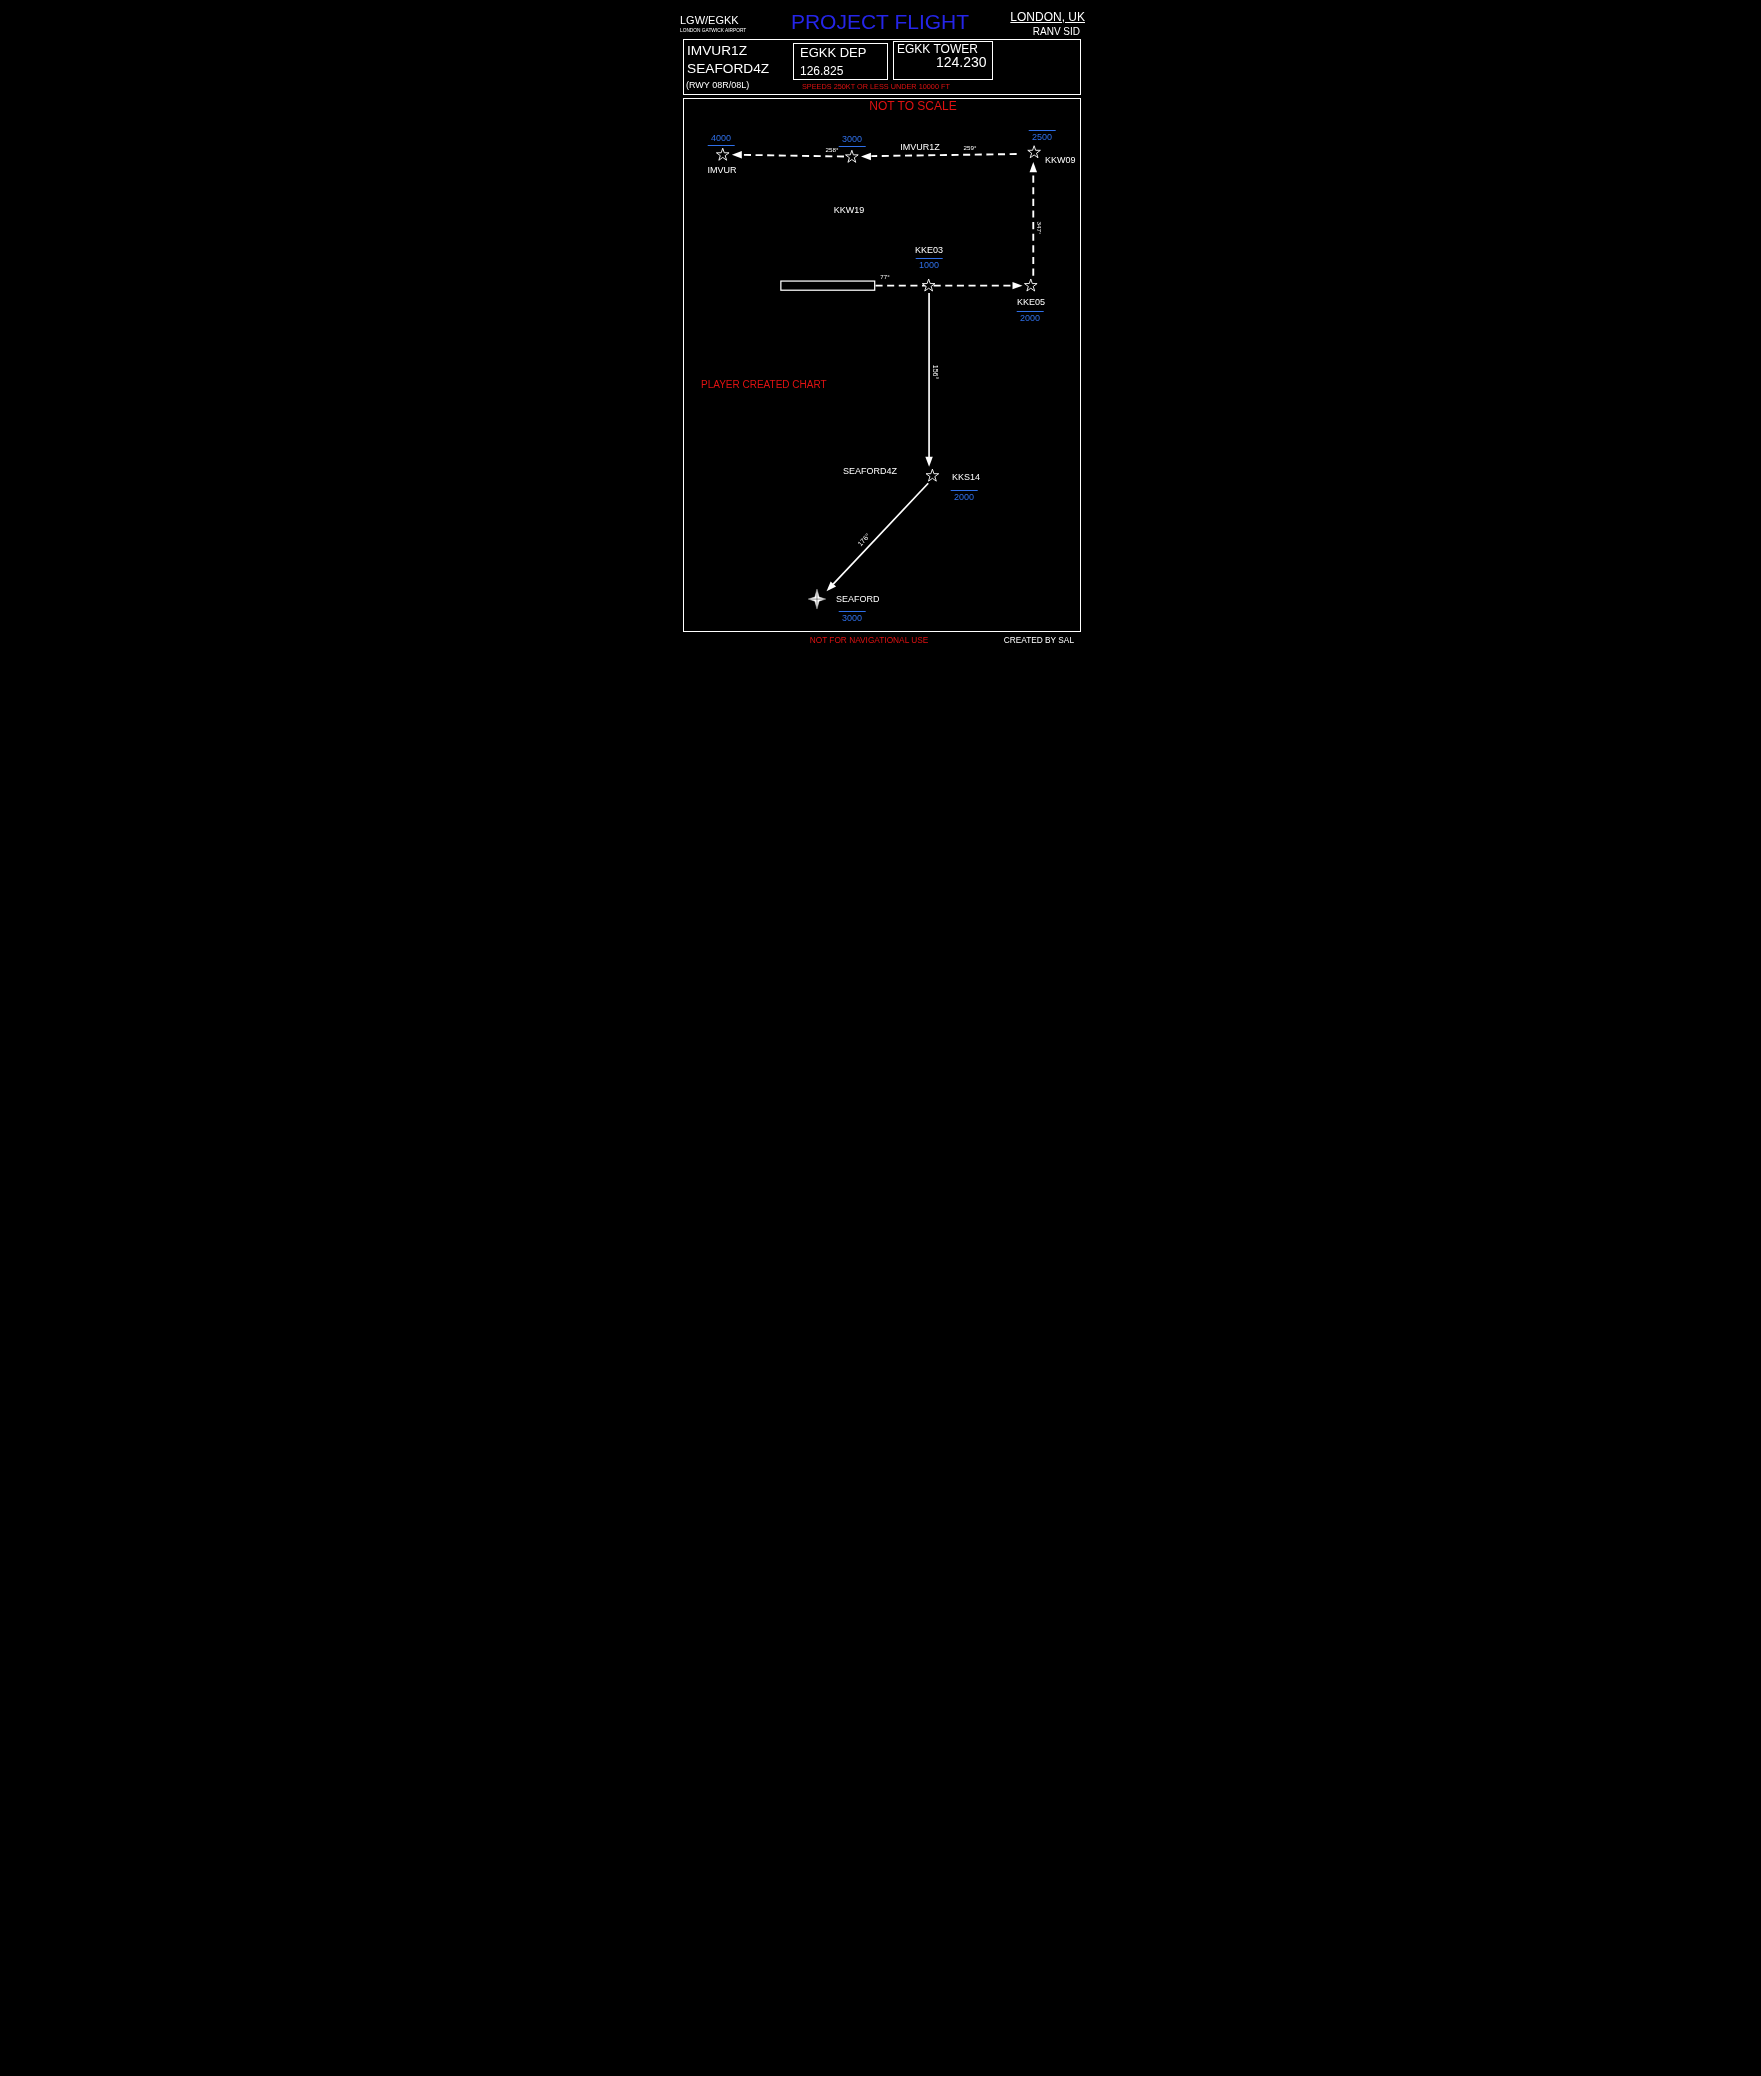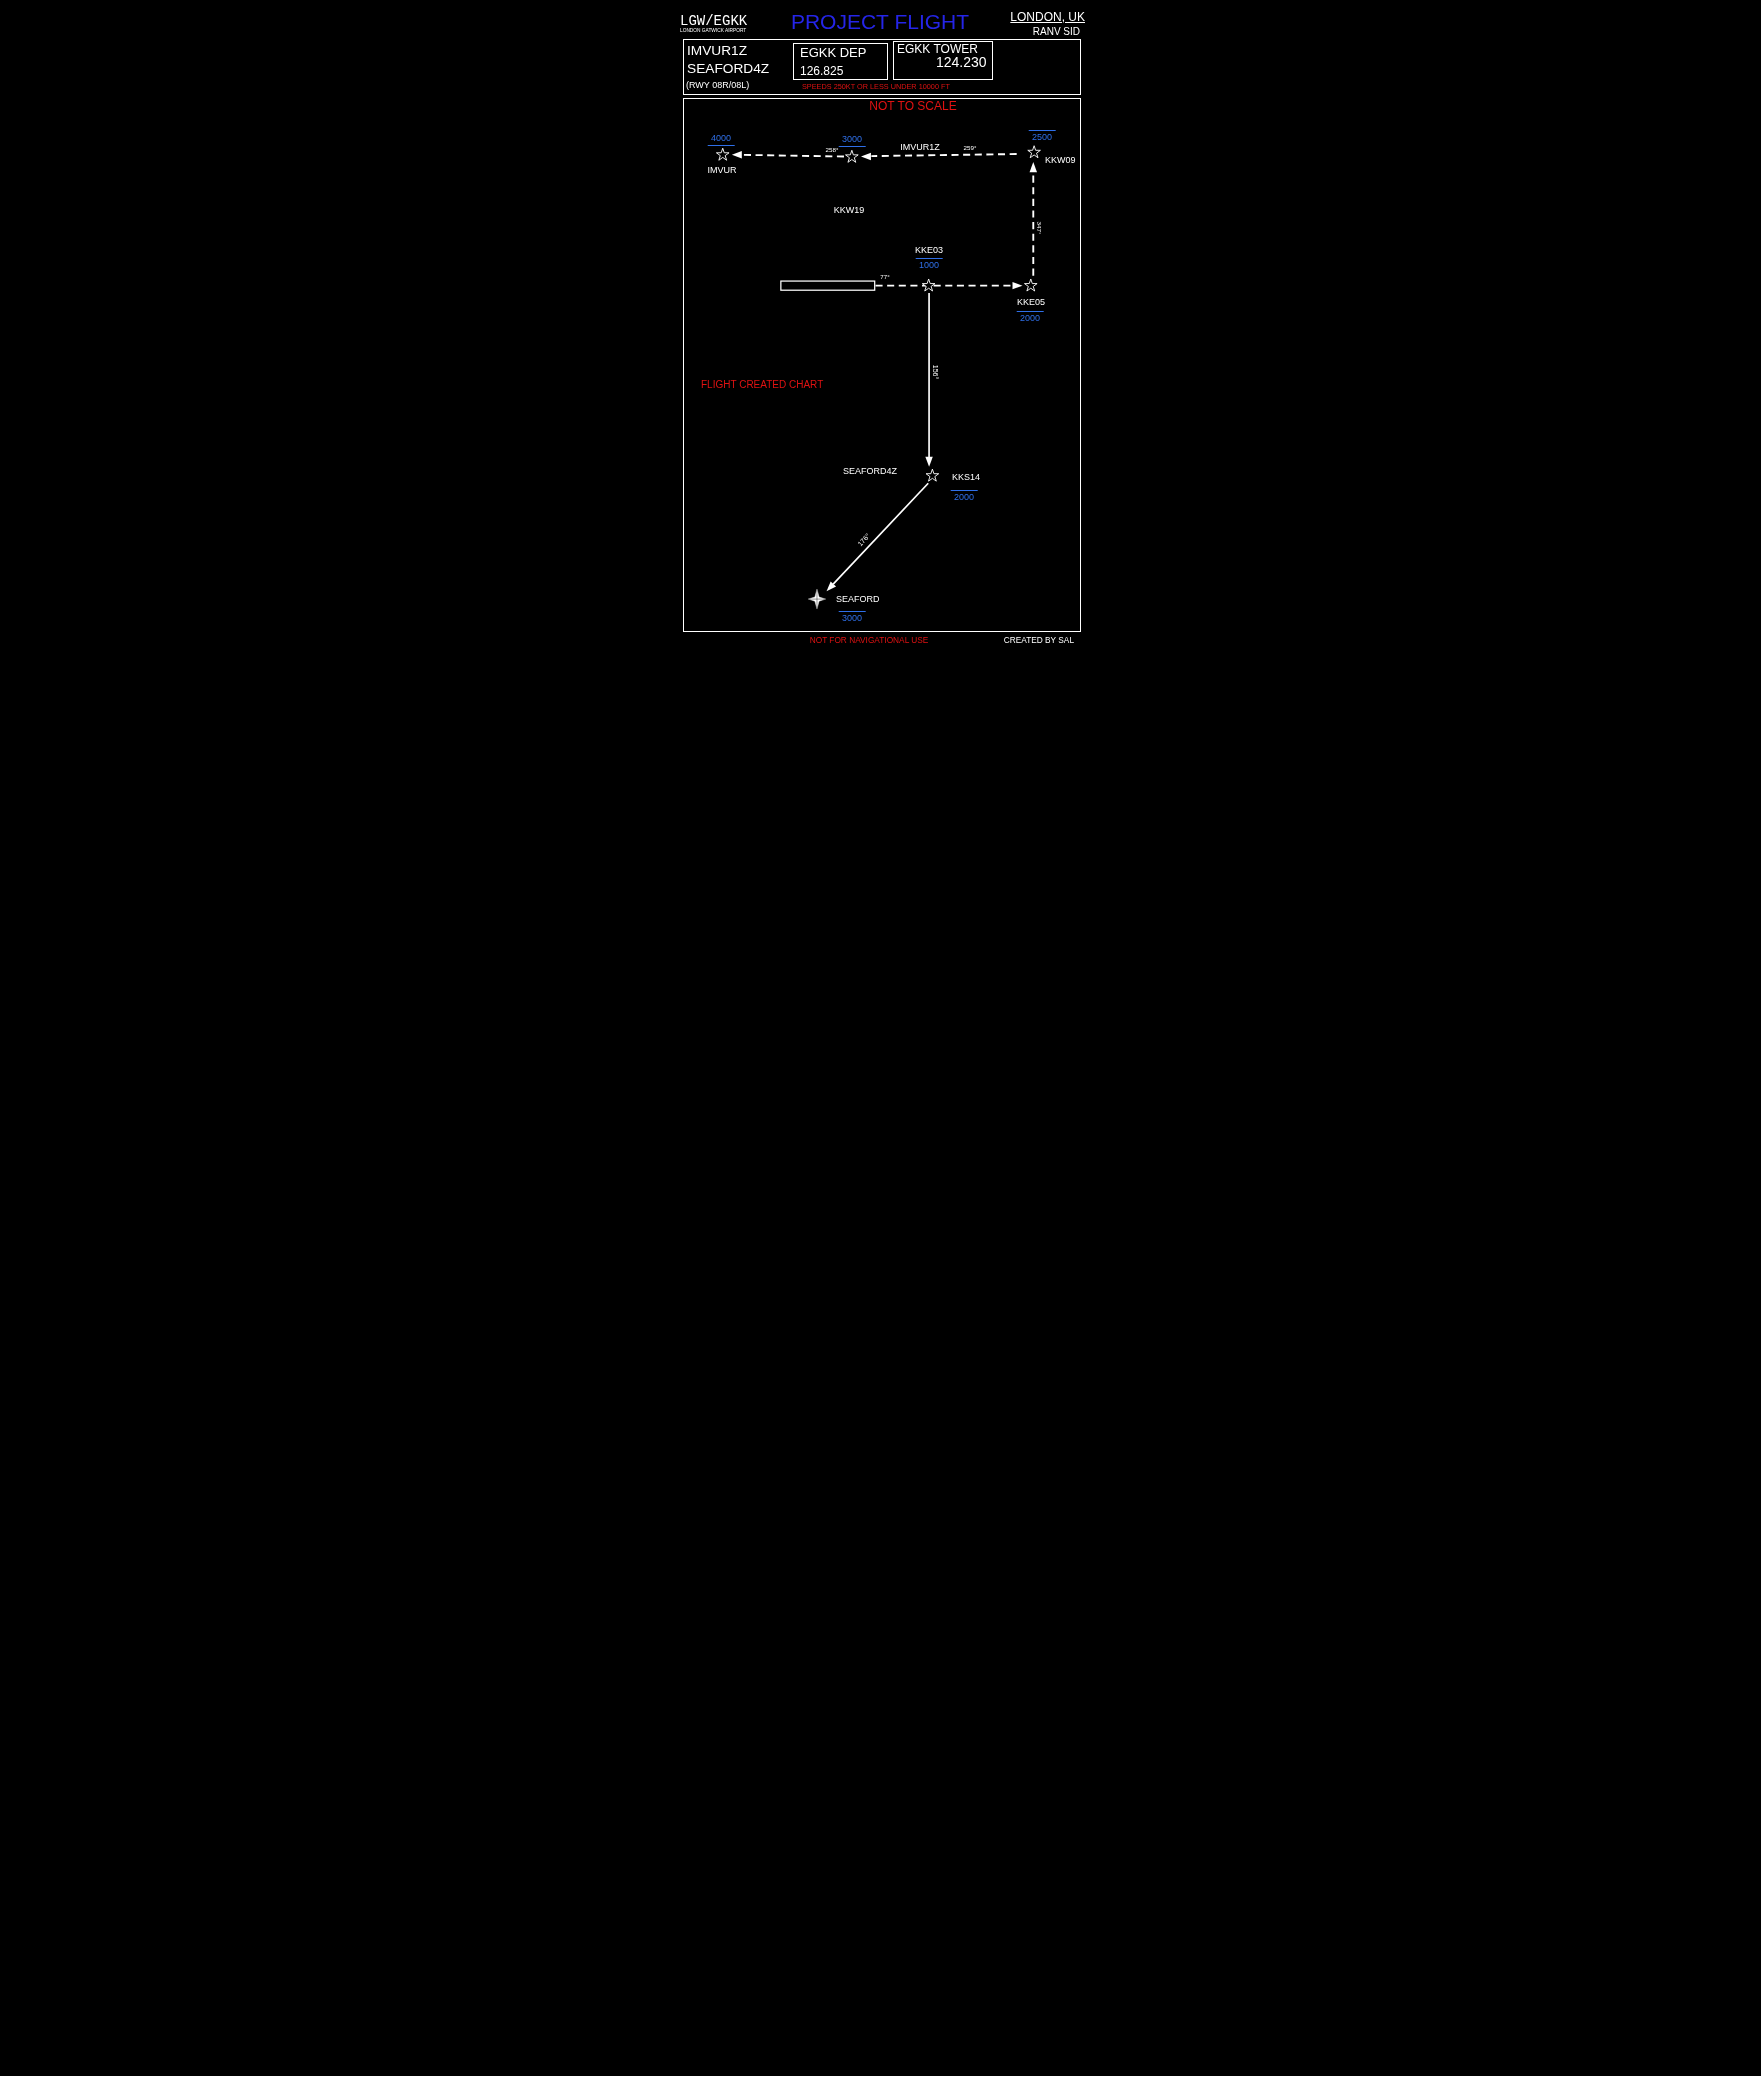--- a/index.html
+++ b/index.html
@@ -26,21 +26,21 @@
   .box{position:absolute;border:1.7px solid #fff;box-sizing:border-box;z-index:1;}
   .innerbox{position:absolute;border:1.2px solid #fff;box-sizing:border-box;z-index:2;}
   .bar{position:absolute;height:1.2px;width:26.6px;background:var(--blue);z-index:3;transform:translateX(-50%);}
   svg.overlay{position:absolute;left:0;top:0;z-index:2;pointer-events:none;}
 </style>
 </head>
 <body>
 
 <div class="page">
 
-  <div class="lbl" style="left:28px;top:14px;font-size:14px;font-family:Liberation Mono, monospace;">LGW/EGKK</div>
+  <div class="lbl" style="left:28px;top:14px;font-size:11px;">LGW/EGKK</div>
   <div class="lbl" style="left:28px;top:28px;font-size:4.8px;">LONDON GATWICK AIRPORT</div>
   <div class="lbl" style="left:228px;top:10px;font-size:21px;color:var(--title-blue);transform:translateX(-50%);font-weight:400;">PROJECT FLIGHT</div>
   <div class="lbl" style="right:24px;top:11px;font-size:12px;text-decoration:underline;">LONDON, UK</div>
   <div class="lbl" style="right:29px;top:26px;font-size:10px;">RANV SID</div>
 
   <div class="box" style="left:31px;top:39px;width:398px;height:56px;"></div>
 
   <div class="lbl" style="left:35px;top:43px;font-size:13.7px;">IMVUR1Z</div>
   <div class="lbl" style="left:35px;top:61px;font-size:13.7px;">SEAFORD4Z</div>
   <div class="lbl" style="left:34px;top:81px;font-size:9px;">(RWY 08R/08L)</div>
@@ -85,21 +85,21 @@
     <path transform="translate(666,688)" d="M0,-16 L3.64,-5.02 L15.22,-4.94 L5.9,1.92 L9.4,12.94 L0,6.2 L-9.4,12.94 L-5.9,1.92 L-15.22,-4.94 L-3.64,-5.02 Z" fill="#000" stroke="#fff" stroke-width="2.2"></path>
     <path transform="translate(912,688)" d="M0,-16 L3.64,-5.02 L15.22,-4.94 L5.9,1.92 L9.4,12.94 L0,6.2 L-9.4,12.94 L-5.9,1.92 L-15.22,-4.94 L-3.64,-5.02 Z" fill="#000" stroke="#fff" stroke-width="2.2"></path>
     <path transform="translate(675,1146)" d="M0,-16 L3.64,-5.02 L15.22,-4.94 L5.9,1.92 L9.4,12.94 L0,6.2 L-9.4,12.94 L-5.9,1.92 L-15.22,-4.94 L-3.64,-5.02 Z" fill="#000" stroke="#fff" stroke-width="2.2"></path>
 
     <path transform="translate(397,1443)" d="M0,-24 L5,-5 L21,0 L5,5 L0,24 L-5,5 L-21,0 L-5,-5 Z" fill="#fff" stroke="#fff" stroke-width="1"></path>
     <line x1="397" y1="1419" x2="397" y2="1467" stroke="#000" stroke-width="1"></line>
     <line x1="376" y1="1443" x2="418" y2="1443" stroke="#000" stroke-width="1"></line>
   </svg>
 
   <div class="lbl red c" style="left:221px;top:100px;font-size:12px;margin-left:40px;">NOT TO SCALE</div>
-  <div class="lbl red" style="left:49px;top:379px;font-size:10px;">FLIGHT CREATED CHART</div>
+  <div class="lbl red" style="left:49px;top:379px;font-size:10px;">PLAYER CREATED CHART</div>
 
   <div class="lbl c" style="left:268px;top:143px;font-size:9px;">IMVUR1Z</div>
   <div class="lbl c" style="left:218px;top:467px;font-size:9px;">SEAFORD4Z</div>
 
   <div class="lbl c" style="left:180px;top:147px;font-size:6.2px;">258°</div>
   <div class="lbl c" style="left:318px;top:145px;font-size:6.2px;">259°</div>
   <div class="lbl cc" style="left:387px;top:228px;font-size:6.2px;transform:translate(-50%,-50%) rotate(90deg);">347°</div>
   <div class="lbl c" style="left:233px;top:274px;font-size:6.2px;">77°</div>
   <div class="lbl cc" style="left:283px;top:372px;font-size:7px;transform:translate(-50%,-50%) rotate(90deg);">156°</div>
   <div class="lbl cc" style="left:212px;top:540px;font-size:7px;transform:translate(-50%,-50%) rotate(-47deg);">176°</div>

